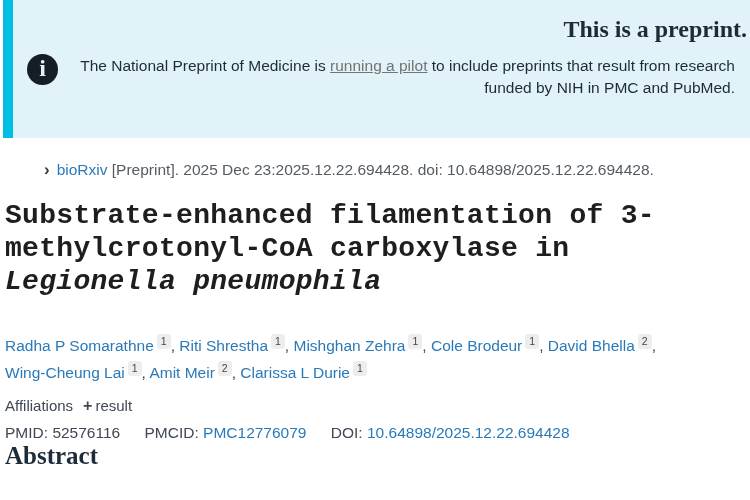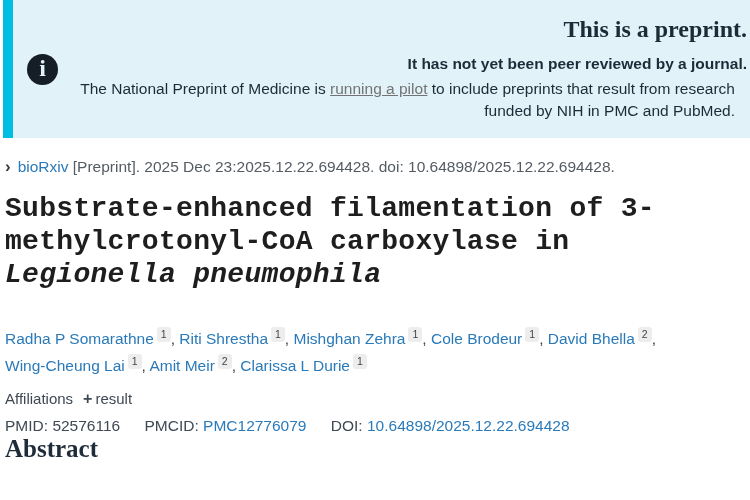--- a/index.html
+++ b/index.html
@@ -61,21 +61,22 @@
     cursor: pointer;
   }
 
   
   .content { position: absolute; top: 138px; left: 5px; right: 15px; }
 
   .citation {
     margin-top: 20px;
     font-size: 15.5px;
     color: #555b63;
-    line-height: 17px;
+    line-height: 24px;
+    margin-left: 39px;
   }
   .citation .chevron {
     color: #333a45;
     font-weight: bold;
     font-size: 17px;
     margin-right: 7px;
   }
   .citation a { color: #2a7ab9; text-decoration: none; cursor: pointer; }
 
   .article-title {
@@ -151,21 +152,20 @@
 <body>
 
 <div class="page">
 
   <div class="banner">
     <div class="banner-icon">
       <span>i</span>
     </div>
     <div class="banner-text">
       <div class="banner-title">This is a preprint.</div>
-      <div class="banner-subtitle">It has not yet been peer reviewed by a journal.</div>
       <div class="banner-body"><span>The National Preprint of Medicine is </span><a>running a pilot</a><span> to include preprints that result from research funded by NIH in PMC and PubMed.</span></div>
     </div>
   </div>
 
   <div class="content">
 
     <div class="citation"><span class="chevron">›</span><a>bioRxiv</a><span> [Preprint]. 2025 Dec 23:2025.12.22.694428. doi: 10.64898/2025.12.22.694428.</span></div>
 
     <h1 class="article-title"><span>Substrate-enhanced filamentation of 3-methylcrotonyl-CoA carboxylase in </span><em>Legionella pneumophila</em></h1>
 

